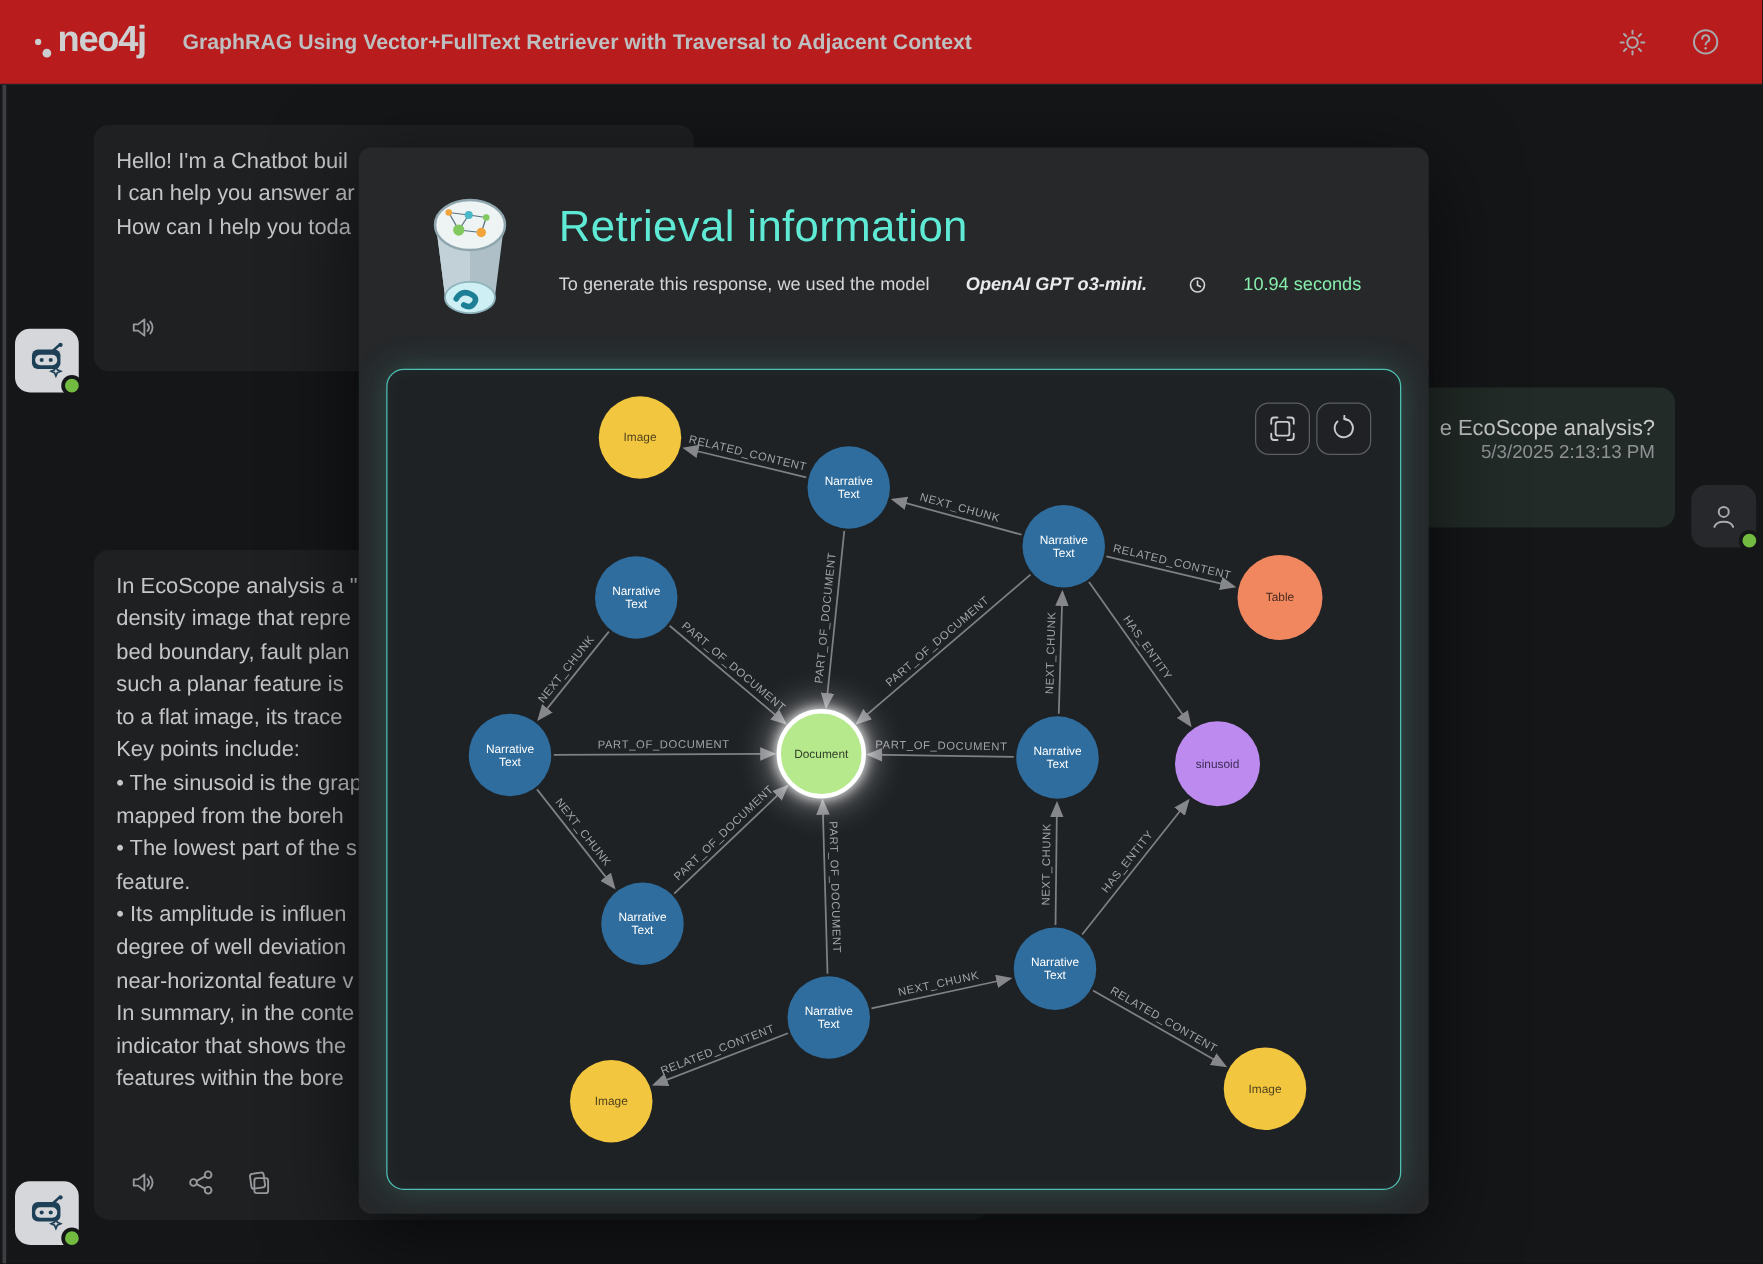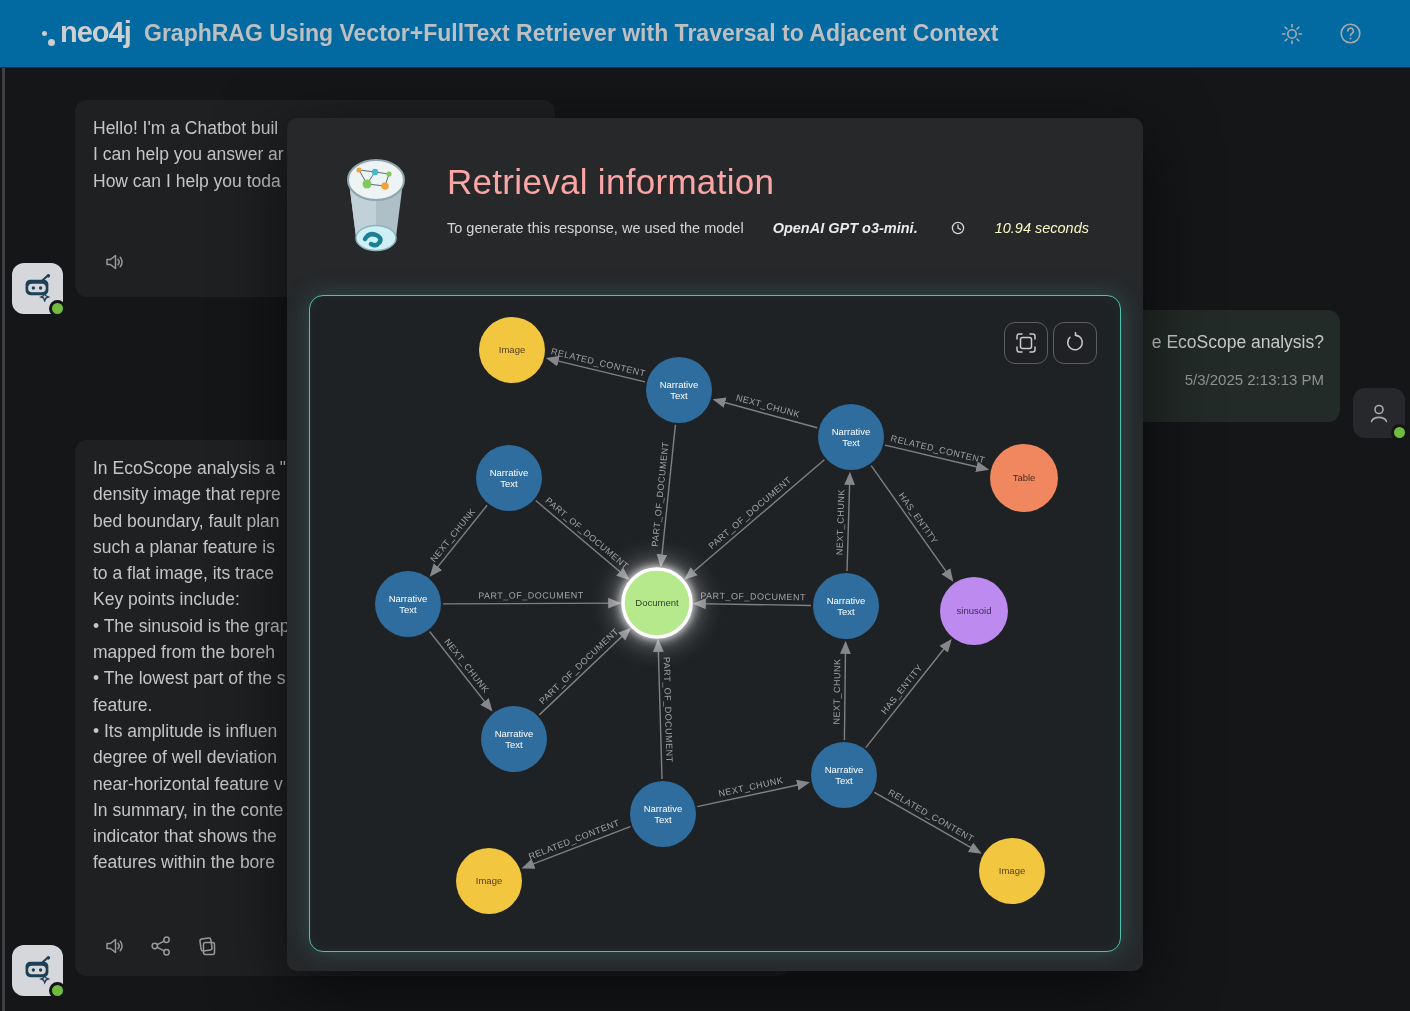--- a/index.html
+++ b/index.html
@@ -1,64 +1,64 @@
 <!DOCTYPE html>
 <html><head>
 <meta charset="utf-8">
 <style>
   html,body{margin:0;padding:0;background:#0e0f11;}
   .app{position:relative;width:1410px;height:1011px;background:#151618;overflow:hidden;
        font-family:"Liberation Sans",sans-serif;color:#c6c8ca;}
 
   
-  .header{position:absolute;left:0;top:0;width:1410px;height:68px;background:#0369a1;
-          border-bottom:1px solid #232427;display:flex;align-items:center;padding:0 40px;box-sizing:border-box;z-index:20;}
+  .header{position:absolute;left:0;top:0;width:1410px;height:68px;background:#b91c1c;
+          border-bottom:1px solid #232427;display:flex;align-items:center;padding:0 26px;box-sizing:border-box;z-index:20;}
   .logo{position:relative;width:104px;height:44px;flex:0 0 auto;}
   .logo .dot-a{position:absolute;left:2px;top:19px;width:5px;height:5px;border-radius:50%;background:#cbcdcf;}
   .logo .dot-b{position:absolute;left:8px;top:27px;width:7px;height:7px;border-radius:50%;background:#cbcdcf;}
   .logo .word{position:absolute;left:20px;top:4px;font-size:29px;font-weight:700;letter-spacing:-1px;color:#cdcfd1;}
-  .hdr-title{font-size:23px;font-weight:700;color:#bdbfc1;}
+  .hdr-title{margin-left:16px;font-size:17px;font-weight:700;color:#bdbfc1;}
   .hdr-spacer{flex:1;}
   .hdr-btn{width:40px;height:40px;display:flex;align-items:center;justify-content:center;cursor:pointer;}
   .hdr-btn + .hdr-btn{margin-left:18px;}
 
   .left-rail{position:absolute;left:2px;top:68px;width:3px;height:943px;background:#3c3e41;z-index:5;}
 
   
   .bubble{position:absolute;background:#1e2022;border-radius:12px;z-index:2;}
   .bubble1{left:75px;top:100px;width:480px;height:197px;}
   .bubble2{left:75px;top:440px;width:715px;height:536px;}
   .msg-lines{padding:15px 18px 0;font-size:17.5px;line-height:26.3px;color:#c3c5c7;white-space:pre;}
   .msg-action{position:absolute;width:24px;height:24px;display:flex;align-items:center;justify-content:center;cursor:pointer;}
   .bubble1 .msg-action{left:28px;top:150px;}
   .actions-row{position:absolute;left:28px;bottom:18px;display:flex;gap:22px;}
   .actions-row .msg-action{position:static;}
 
   .user-bubble{position:absolute;left:1000px;top:310px;width:340px;height:112px;background:#222b27;
                border-radius:12px;z-index:2;box-sizing:border-box;padding:22px 16px 0;text-align:right;}
   .user-text{font-size:17.5px;color:#c6c8ca;}
-  .user-time{margin-top:18px;font-size:15px;color:#8f9194;}
+  .user-time{font-size:15px;color:#8f9194;}
 
   
   .avatar{position:absolute;border-radius:12px;z-index:3;}
   .bot-avatar{width:51px;height:51px;background:#d6d7da;display:flex;align-items:center;justify-content:center;}
   .bot-avatar1{left:12px;top:263px;}
   .bot-avatar2{left:12px;top:945px;}
   .user-avatar{left:1353px;top:388px;width:52px;height:50px;background:#26282b;display:flex;align-items:center;justify-content:center;}
   .status-dot{position:absolute;right:-3px;bottom:-3px;width:17px;height:17px;border-radius:50%;
               background:#72ba40;border:3px solid #151618;box-sizing:border-box;}
 
   
   .modal{position:absolute;left:287px;top:118px;width:856px;height:853px;background:#26282a;border-radius:10px;
          box-shadow:0 18px 70px rgba(0,0,0,.6);z-index:10;}
   .modal-icon{position:absolute;left:58px;top:40px;}
-  .modal-title{position:absolute;left:160px;top:44px;font-size:35px;font-weight:500;color:#fca5a5;letter-spacing:.3px;}
+  .modal-title{position:absolute;left:160px;top:44px;font-size:35px;font-weight:500;color:#5eead4;letter-spacing:.3px;}
   .modal-sub{position:absolute;left:160px;top:102px;font-size:14.5px;color:#d4d5d7;display:flex;align-items:center;white-space:pre;gap:25px;}
   .modal-sub .model{font-weight:700;font-style:italic;color:#e9eaec;text-align:center;}
-  .modal-sub .dur{font-style:italic;color:#fef9c3;}
+  .modal-sub .dur{color:#86efac;}
   .modal-sub .clock{margin:0 5px 0 8px;display:flex;align-items:center;}
 
   
   .gpanel{position:absolute;left:22px;top:177px;width:812px;height:657px;background:#1f2225;
           border:1.5px solid #4fc1b1;border-radius:14px;box-sizing:border-box;
           box-shadow:0 0 26px rgba(79,193,177,.25), inset 0 0 14px rgba(79,193,177,.05);}
   .graph-svg{position:absolute;left:0;top:0;width:809px;height:654px;}
   .gbtn{position:absolute;top:26px;width:42px;height:40px;border:1px solid #5b5d61;border-radius:11px;
         background:rgba(32,34,37,.6);display:flex;align-items:center;justify-content:center;cursor:pointer;}
   .gbtn-fit{right:72px;}

